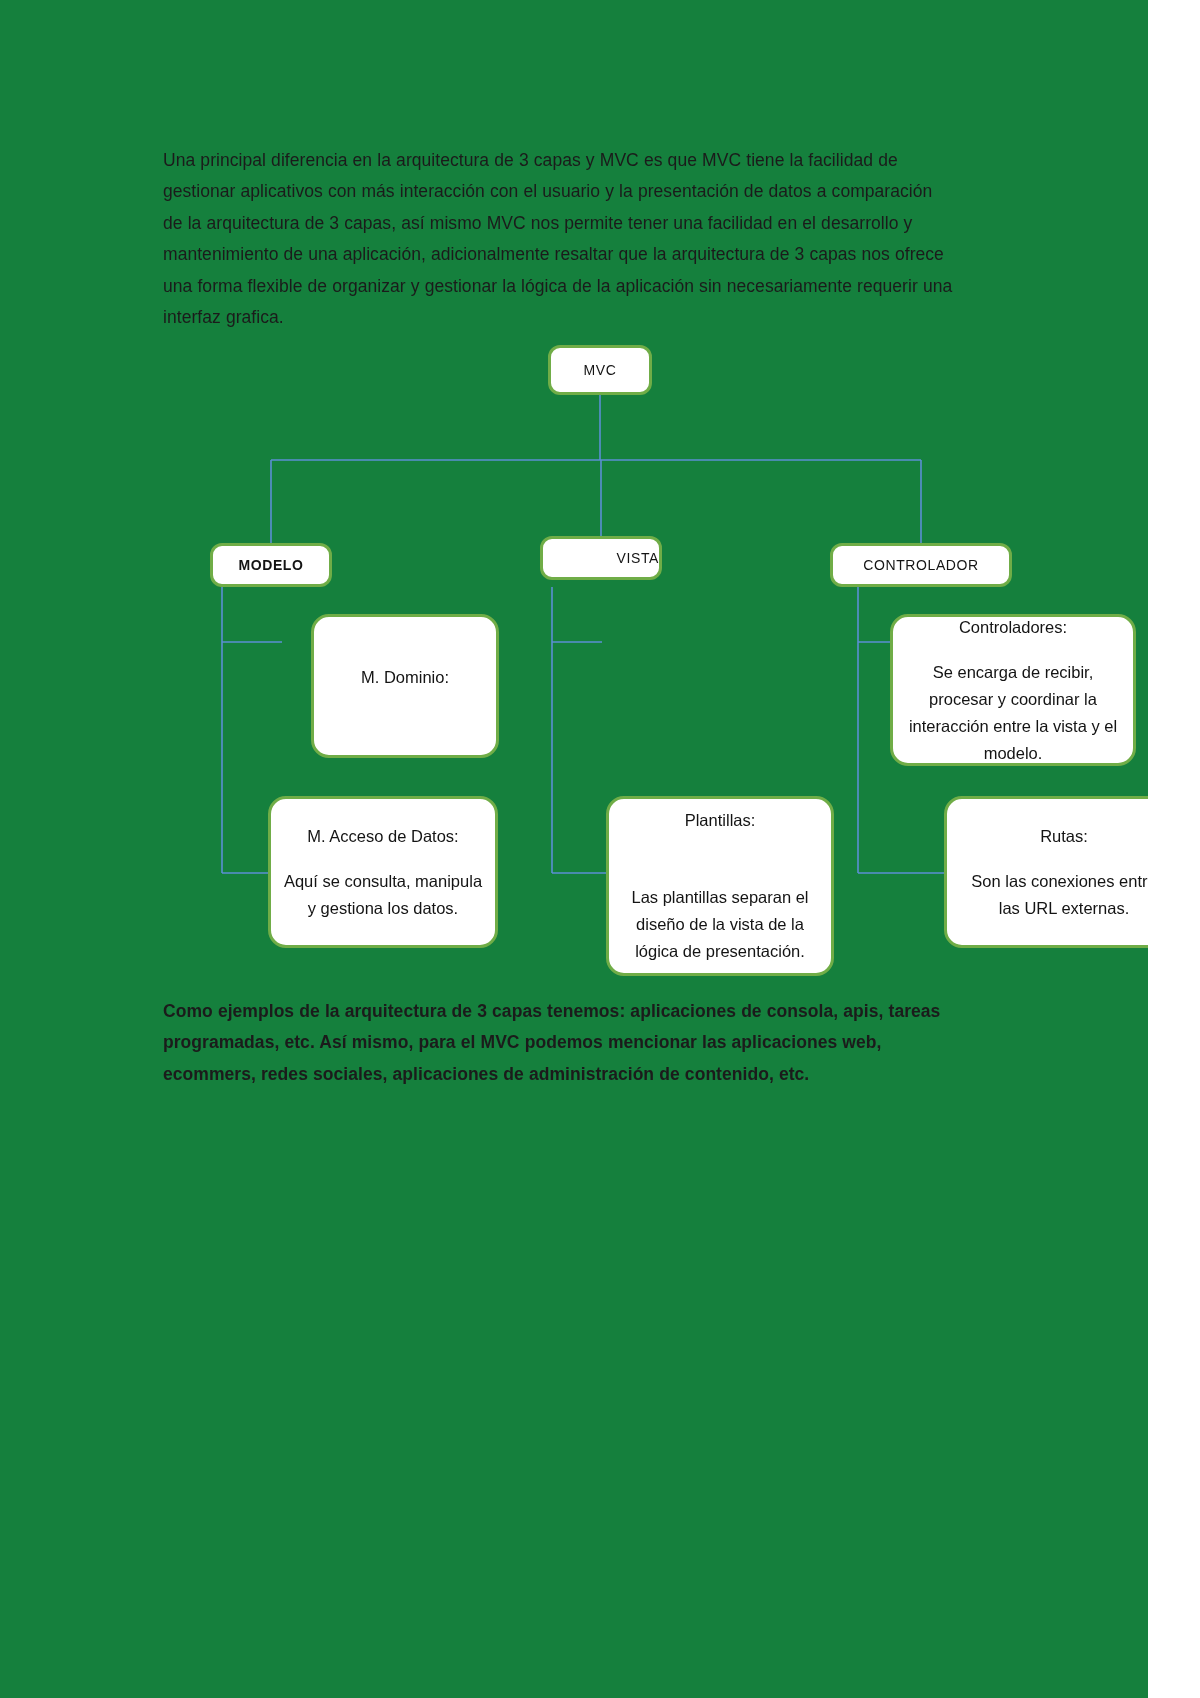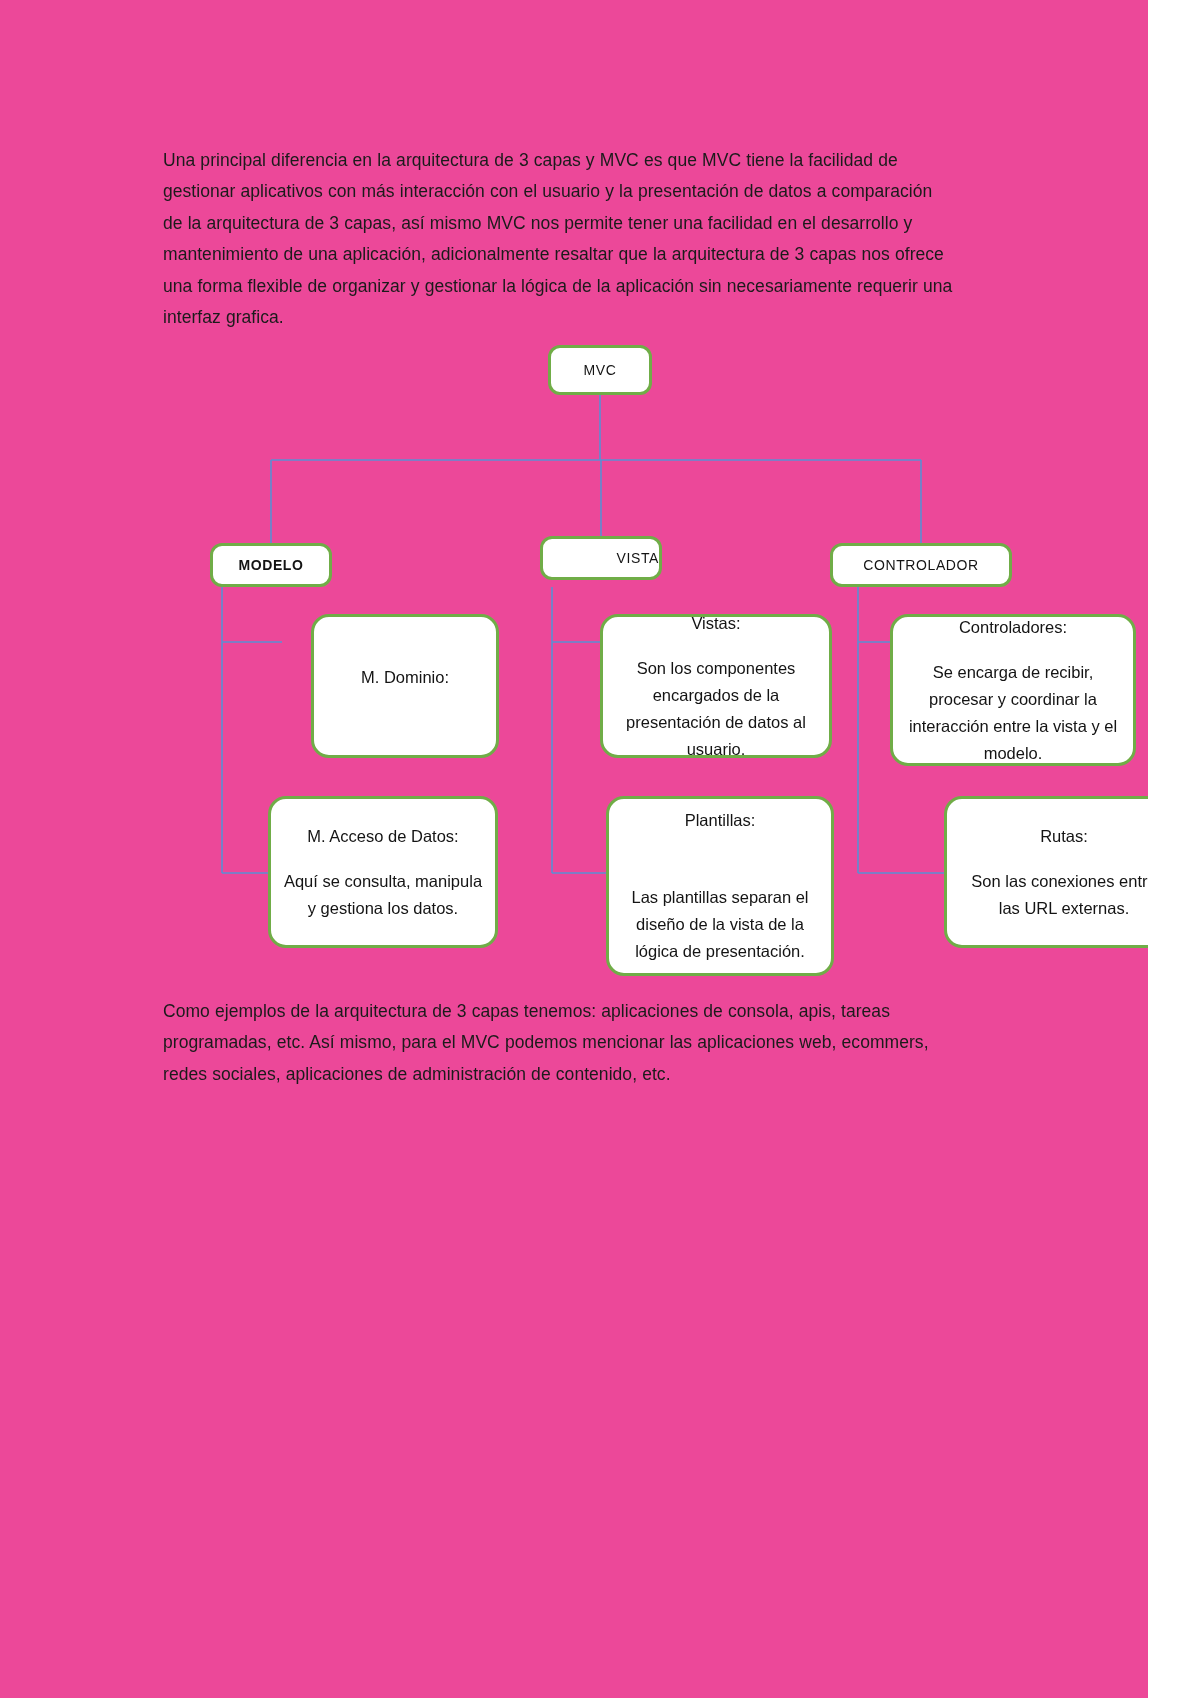--- a/index.html
+++ b/index.html
@@ -9,21 +9,21 @@
     background: #ffffff;
   }
   body {
     font-family: "Liberation Sans", sans-serif;
     color: #1a1a1a;
   }
   #page {
     position: relative;
     width: 1148px;
     height: 1698px;
-    background: #ec4899;
+    background: #15803d;
     overflow: hidden;
   }
 
   
   .para {
     position: absolute;
     font-size: 17.5px;
     line-height: 31.5px;
     color: #1b1b1b;
     letter-spacing: 0.05px;
@@ -32,20 +32,21 @@
   }
   #para-top {
     left: 163px;
     top: 127px;
     width: 790px;
   }
   #para-bottom {
     left: 163px;
     top: 978px;
     width: 790px;
+    font-weight: bold;
   }
 
   
   #diagram {
     position: absolute;
     left: 0;
     top: 320px;
     width: 1200px;
     height: 640px;
   }
@@ -157,24 +158,20 @@
 
     <div class="node level3" id="node-dominio">
       <span class="node-title">M. Dominio:</span>
     </div>
 
     <div class="node level3" id="node-acceso">
       <span class="node-title">M. Acceso de Datos:</span>
       <span class="node-body">Aquí se consulta, manipula y gestiona los datos.</span>
     </div>
 
-    <div class="node level3" id="node-vistas">
-      <span class="node-title">Vistas:</span>
-      <span class="node-body">Son los componentes encargados de la presentación de datos al usuario.</span>
-    </div>
 
     <div class="node level3" id="node-plantillas">
       <span class="node-title">Plantillas:</span>
       <span class="node-body">Las plantillas separan el diseño de la vista de la lógica de presentación.</span>
     </div>
 
     <div class="node level3" id="node-controladores">
       <span class="node-title">Controladores:</span>
       <span class="node-body">Se encarga de recibir, procesar y coordinar la interacción entre la vista y el modelo.</span>
     </div>

